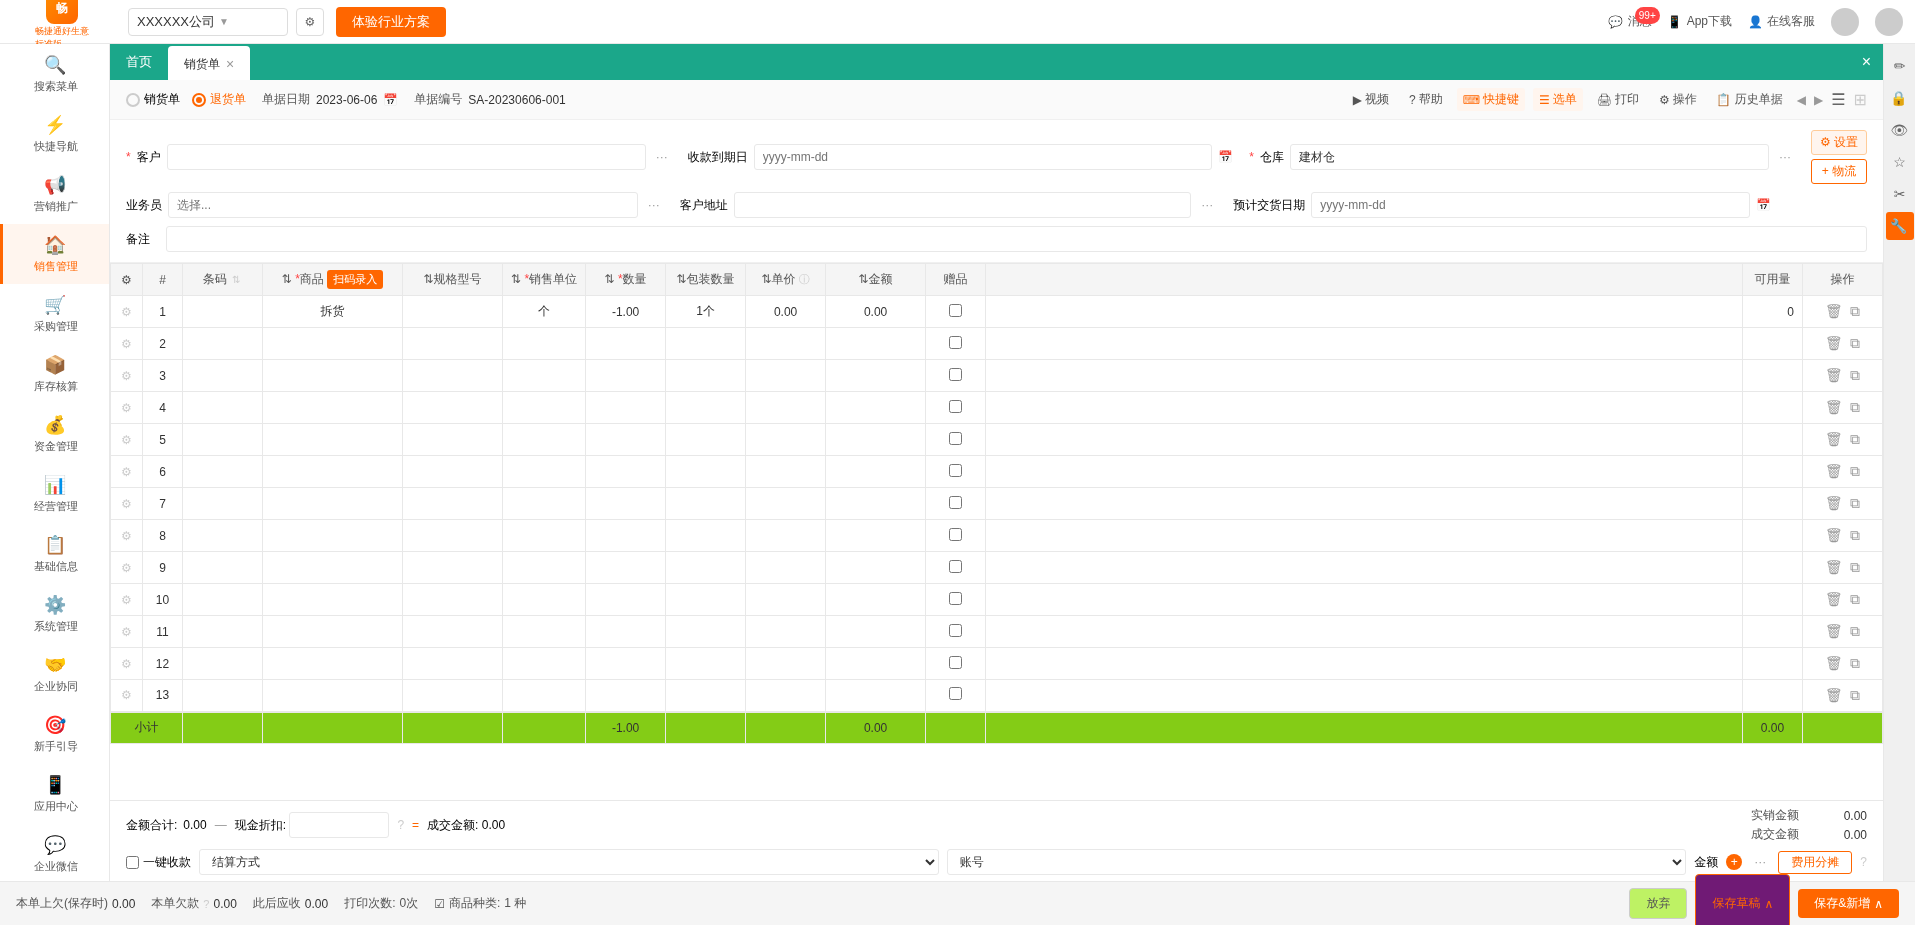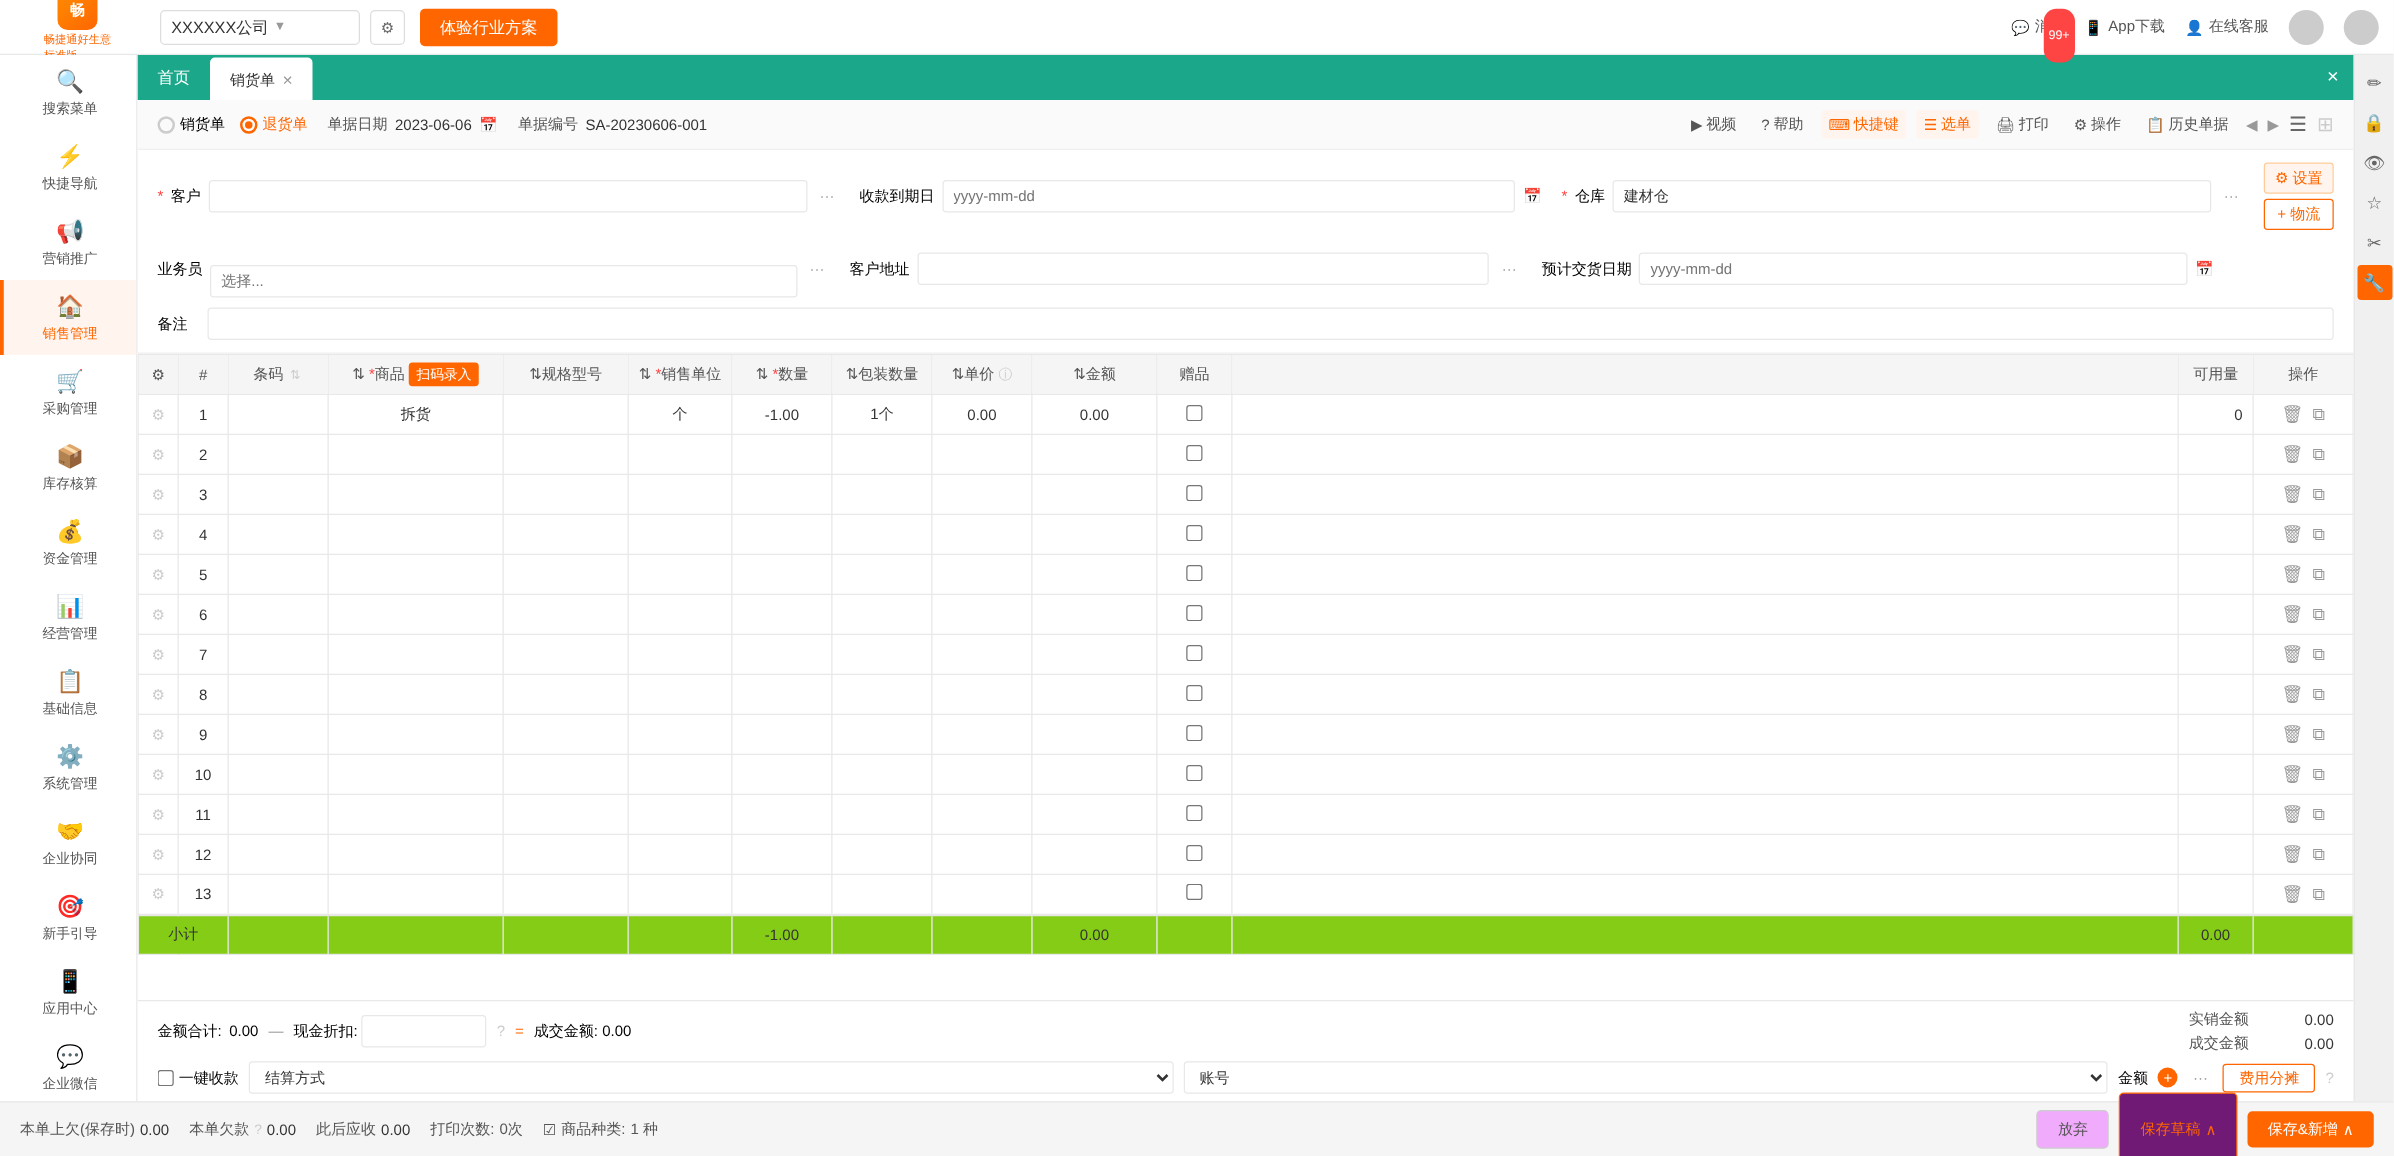--- a/index.html
+++ b/index.html
@@ -48,21 +48,21 @@
     }
     .top-bar-right {
       margin-left: auto; display: flex; align-items: center; gap: 16px;
     }
     .nav-item {
       display: flex; align-items: center; gap: 4px; cursor: pointer; color: #555;
       font-size: 12px; position: relative;
     }
     .badge {
       background: #ff4444; color: #fff; border-radius: 10px;
-      padding: 16px 4px; font-size: 10px; position: absolute; top: -6px; right: -8px;
+      padding: 3px 4px; font-size: 10px; position: absolute; top: -6px; right: -8px;
     }
     .avatar {
       width: 28px; height: 28px; background: #ccc; border-radius: 50%;
     }
 
     
     .main-layout {
       display: flex; flex: 1; overflow: hidden;
     }
 
@@ -213,21 +213,21 @@
     
     .bottom-bar {
       height: 44px; background: #f5f5f5; border-top: 1px solid #e8e8e8;
       display: flex; align-items: center; padding: 0 16px;
       gap: 16px; flex-shrink: 0;
     }
     .bottom-stat { display: flex; align-items: center; gap: 4px; color: #555; }
     .stat-value { color: #333; font-weight: 500; }
     .bottom-actions { margin-left: auto; display: flex; align-items: center; gap: 8px; }
     .discard-btn {
-      background: #f0abfc; color: #555; border: 1px solid #ccc;
+      background: #bef264; color: #555; border: 1px solid #ccc;
       border-radius: 4px; padding: 6px 16px; cursor: pointer;
     }
     .draft-btn {
       background: #701a75; color: #ff6600; border: 1px solid #ff6600;
       border-radius: 4px; padding: 20px 16px; cursor: pointer;
       display: flex; align-items: center; gap: 4px;
     }
     .save-new-btn {
       background: #ff6600; color: #fff; border: none;
       border-radius: 4px; padding: 6px 16px; cursor: pointer;
@@ -456,21 +456,21 @@
           <div style="display:flex;flex-direction:column;gap:4px">
             <button class="set-btn">⚙ 设置</button>
             <button class="logistics-btn">+ 物流</button>
           </div>
         </div>
 
         <div class="form-row">
 
           <div class="form-group" style="flex:2">
             <span>业务员</span>
-            <input class="form-input" style="flex: 1 1 0%; margin-top: 20px;" placeholder="选择...">
+            <input class="form-input" style="flex: 1 1 0%;" placeholder="选择...">
             <span class="ellipsis-btn">···</span>
           </div>
 
           <div class="form-group" style="flex:2">
             <span>客户地址</span>
             <input class="form-input" style="flex: 1 1 0%;">
             <span class="ellipsis-btn">···</span>
           </div>
 
           <div class="form-group" style="flex:2">

